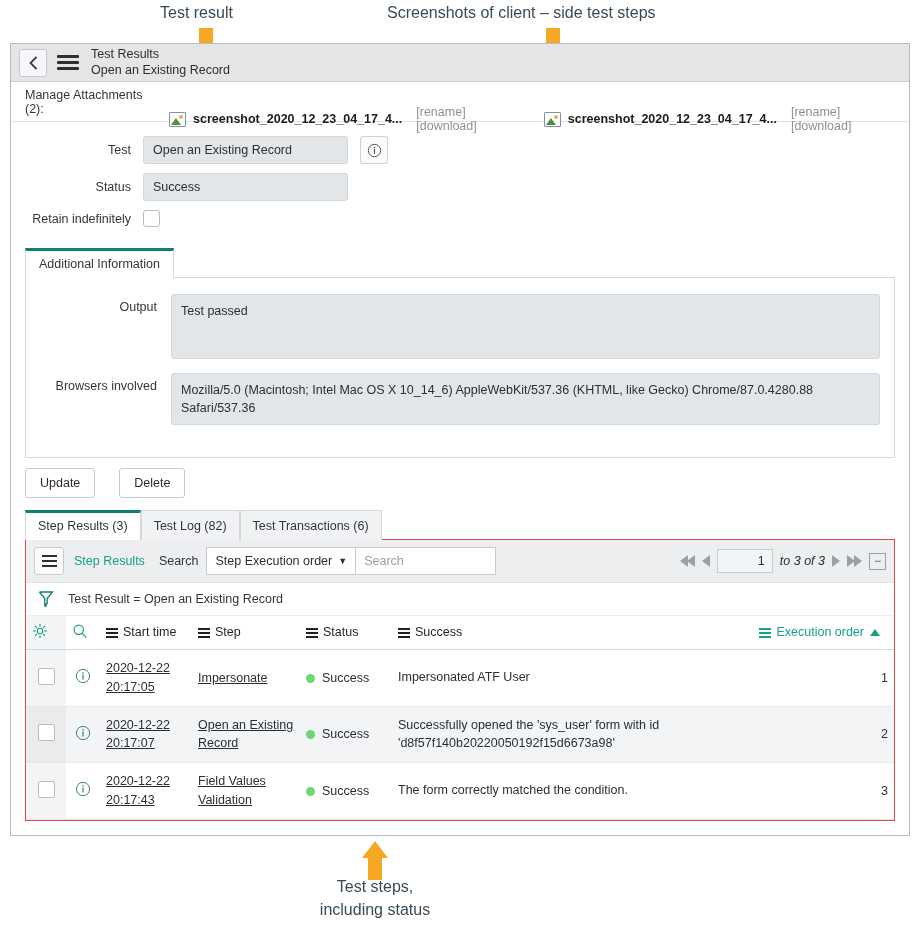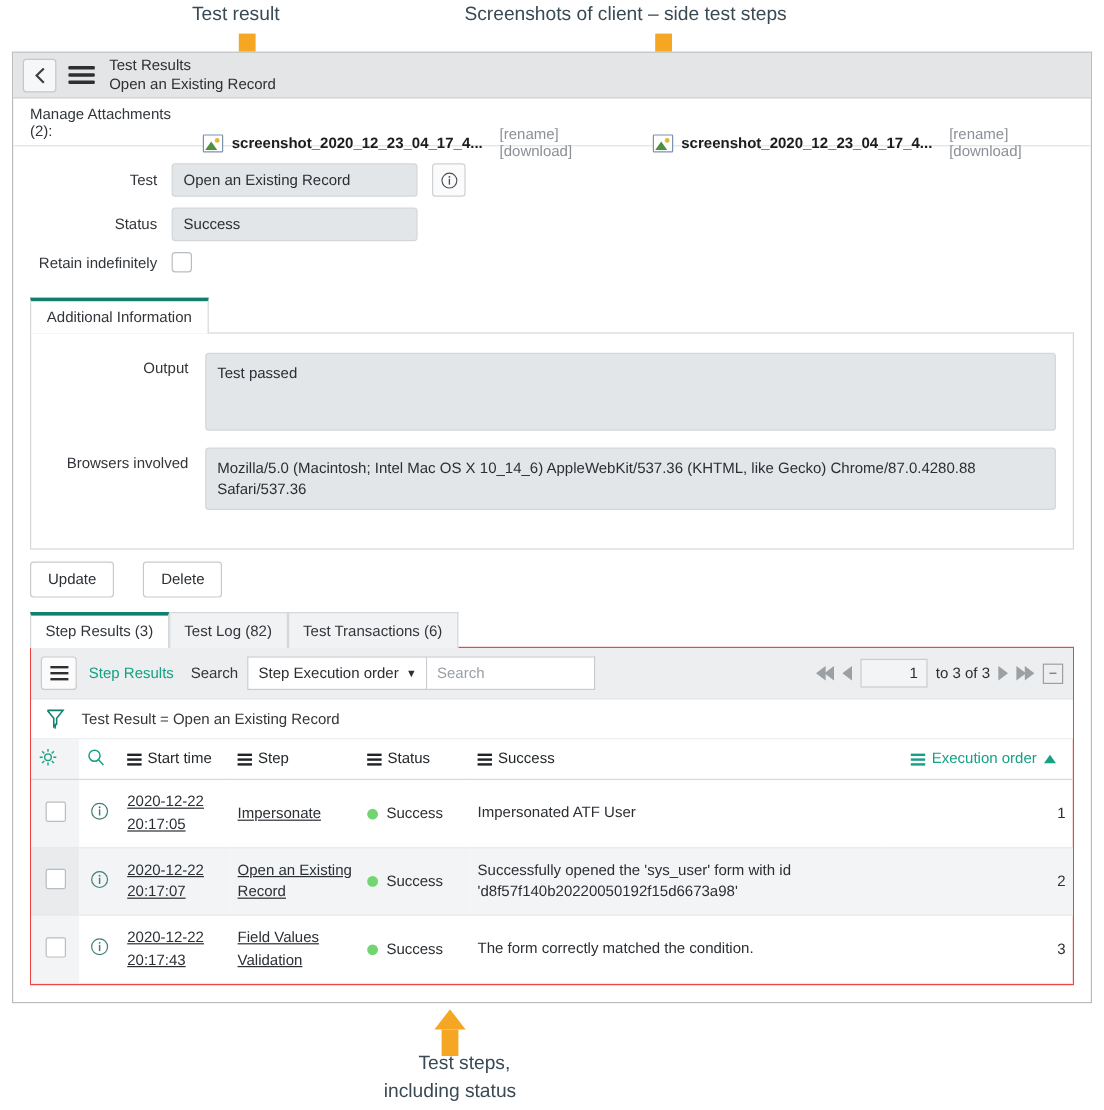--- a/index.html
+++ b/index.html
@@ -333,21 +333,21 @@
   .pg-num {
     background: #f3f4f5;
     border: 1px solid #c9cccf;
     width: 56px; height: 24px;
     line-height: 22px;
     text-align: right;
     padding-right: 7px;
     font-size: 12.5px;
     color: #2b2f33;
   }
-  .pg-text { font-size: 12.5px; color: #2b2f33; }
+  .pg-text { font-size: 12.5px; color: #2b2f33; font-style: italic; }
   .pg-collapse {
     width: 17px; height: 17px;
     border: 1px solid #9ba0a5;
     display: flex; align-items: center; justify-content: center;
     font-size: 12px; line-height: 1; color: #5b6065;
     cursor: pointer;
   }
 
   .filter-row {
     display: flex; align-items: center;
@@ -437,21 +437,21 @@
 
 <div>
   <div class="arrow" style="left:546px; top:28px; height:63px;"></div>
   <div class="arrow-down" style="position:absolute; left:540px; top:91px;"></div>
 </div>
 
 <div>
   <div class="arrow" style="left:368px; top:858px; height:22px;"></div>
   <div class="arrow-up" style="position:absolute; left:362px; top:841px;"></div>
 </div>
-<div class="annot-label center" style="left:312px; top:878px; width:150px;">Test steps,</div>
+<div class="annot-label center" style="left:300px; top:878px; width:150px;">Test steps,</div>
 <div class="annot-label center" style="left:287px; top:901px; width:176px;">including status</div>
 
 <div class="app-window">
 
   <div class="app-header">
     <div class="back-btn">
       <svg width="9" height="14" viewBox="0 0 9 14">
         <polyline points="7.5,1 1.5,7 7.5,13" fill="none" stroke="#3c3c3c" stroke-width="1.8"></polyline>
       </svg>
     </div>

